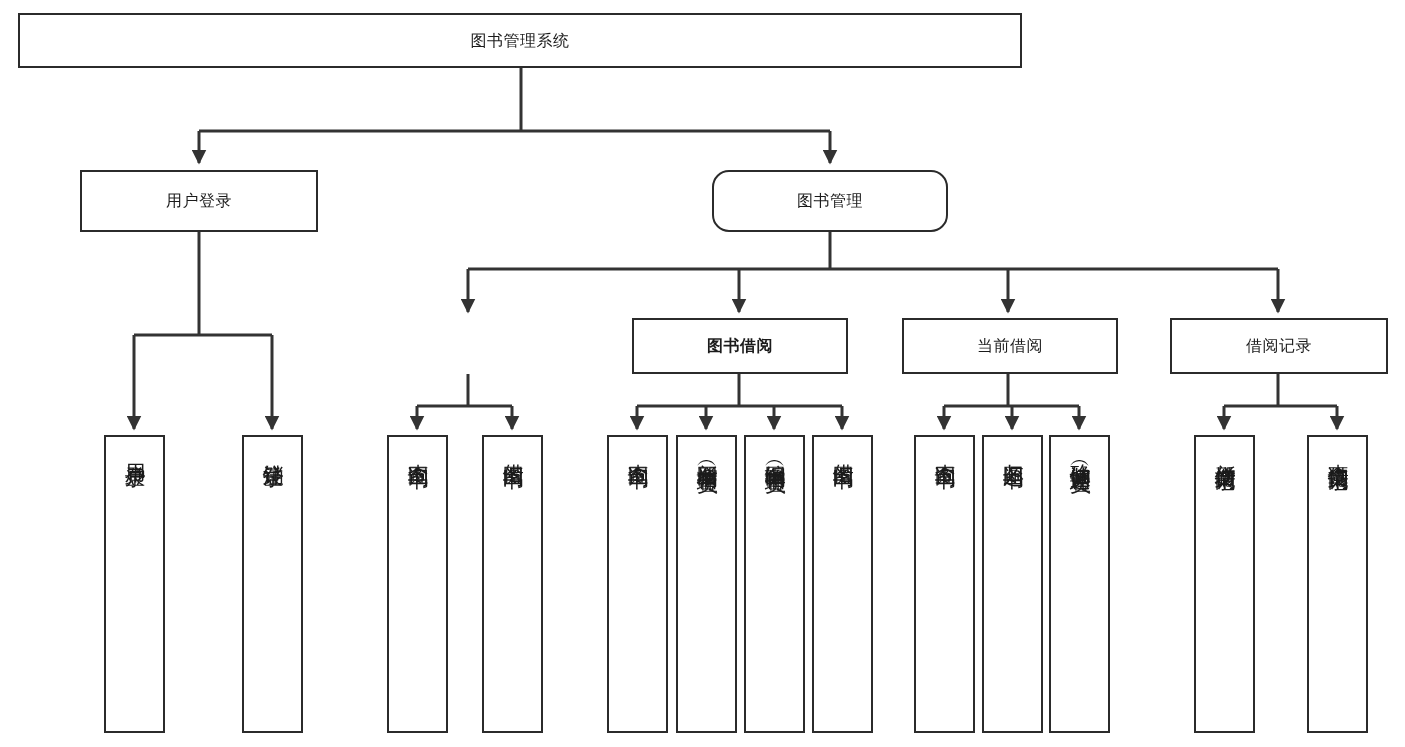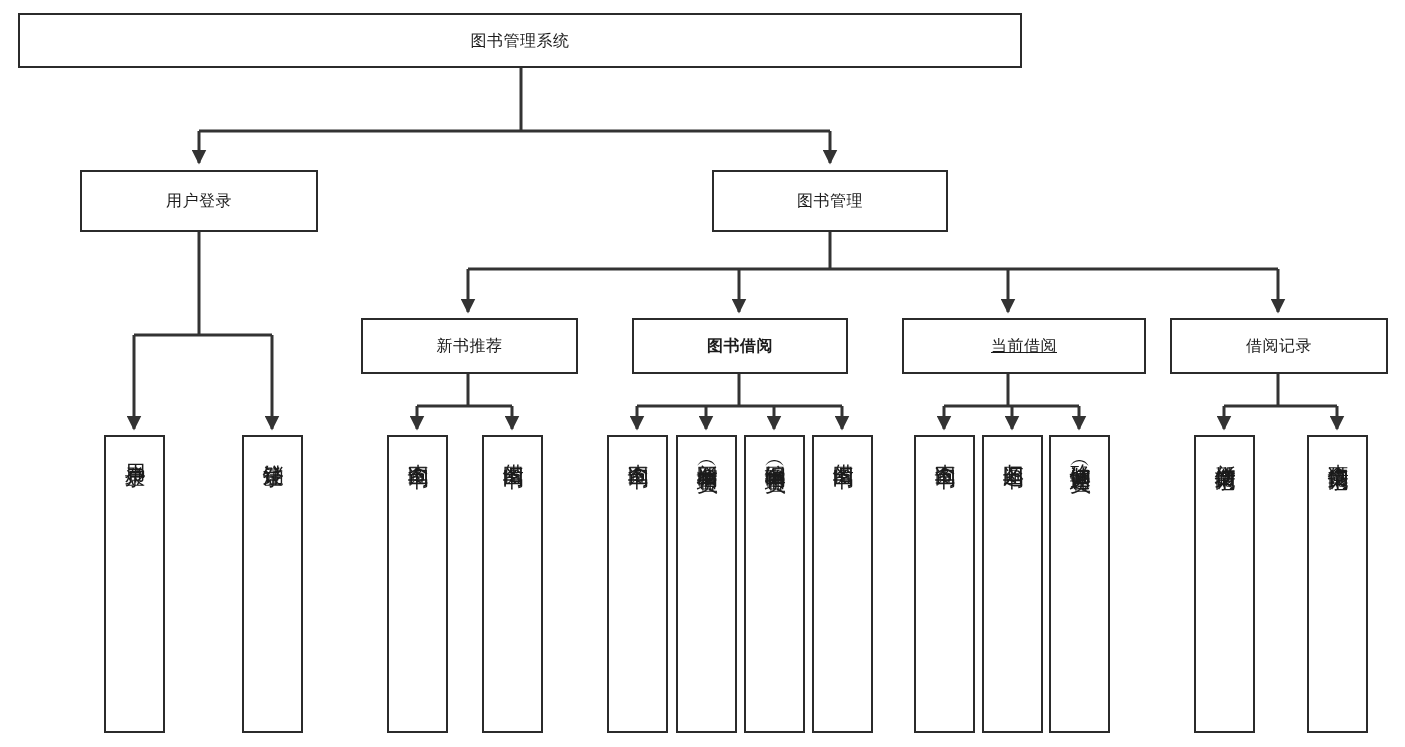--- a/index.html
+++ b/index.html
@@ -121,31 +121,28 @@
     </g>
   </svg>
 
   <div class="node" style="left:18px; top:13px; width:1004px; height:55px;">
     <span class="node-label">图书管理系统</span>
   </div>
 
   <div class="node" style="left:80px; top:170px; width:238px; height:62px;">
     <span class="node-label">用户登录</span>
   </div>
-  <div class="node" style="left:712px; top:170px; width:236px; height:62px;">
+  <div class="node" style="left:712px; top:170px; width:236px; height:62px;border-radius:17px;">
     <span class="node-label">图书管理</span>
   </div>
 
-  <div class="node" style="left:361px; top:318px; width:217px; height:56px;">
-    <span class="node-label">新书推荐</span>
-  </div>
   <div class="node" style="left:632px; top:318px; width:216px; height:56px;font-weight:bold;">
     <span class="node-label">图书借阅</span>
   </div>
-  <div class="node" style="left:902px; top:318px; width:244px; height:56px;text-decoration:underline;">
+  <div class="node" style="left:902px; top:318px; width:216px; height:56px;">
     <span class="node-label">当前借阅</span>
   </div>
   <div class="node" style="left:1170px; top:318px; width:218px; height:56px;">
     <span class="node-label">借阅记录</span>
   </div>
 
   <div class="node leaf" style="left:104px; top:435px; width:61px; height:298px;">
     <span class="node-label">用户登录</span>
   </div>
   <div class="node leaf" style="left:242px; top:435px; width:61px; height:298px;">

